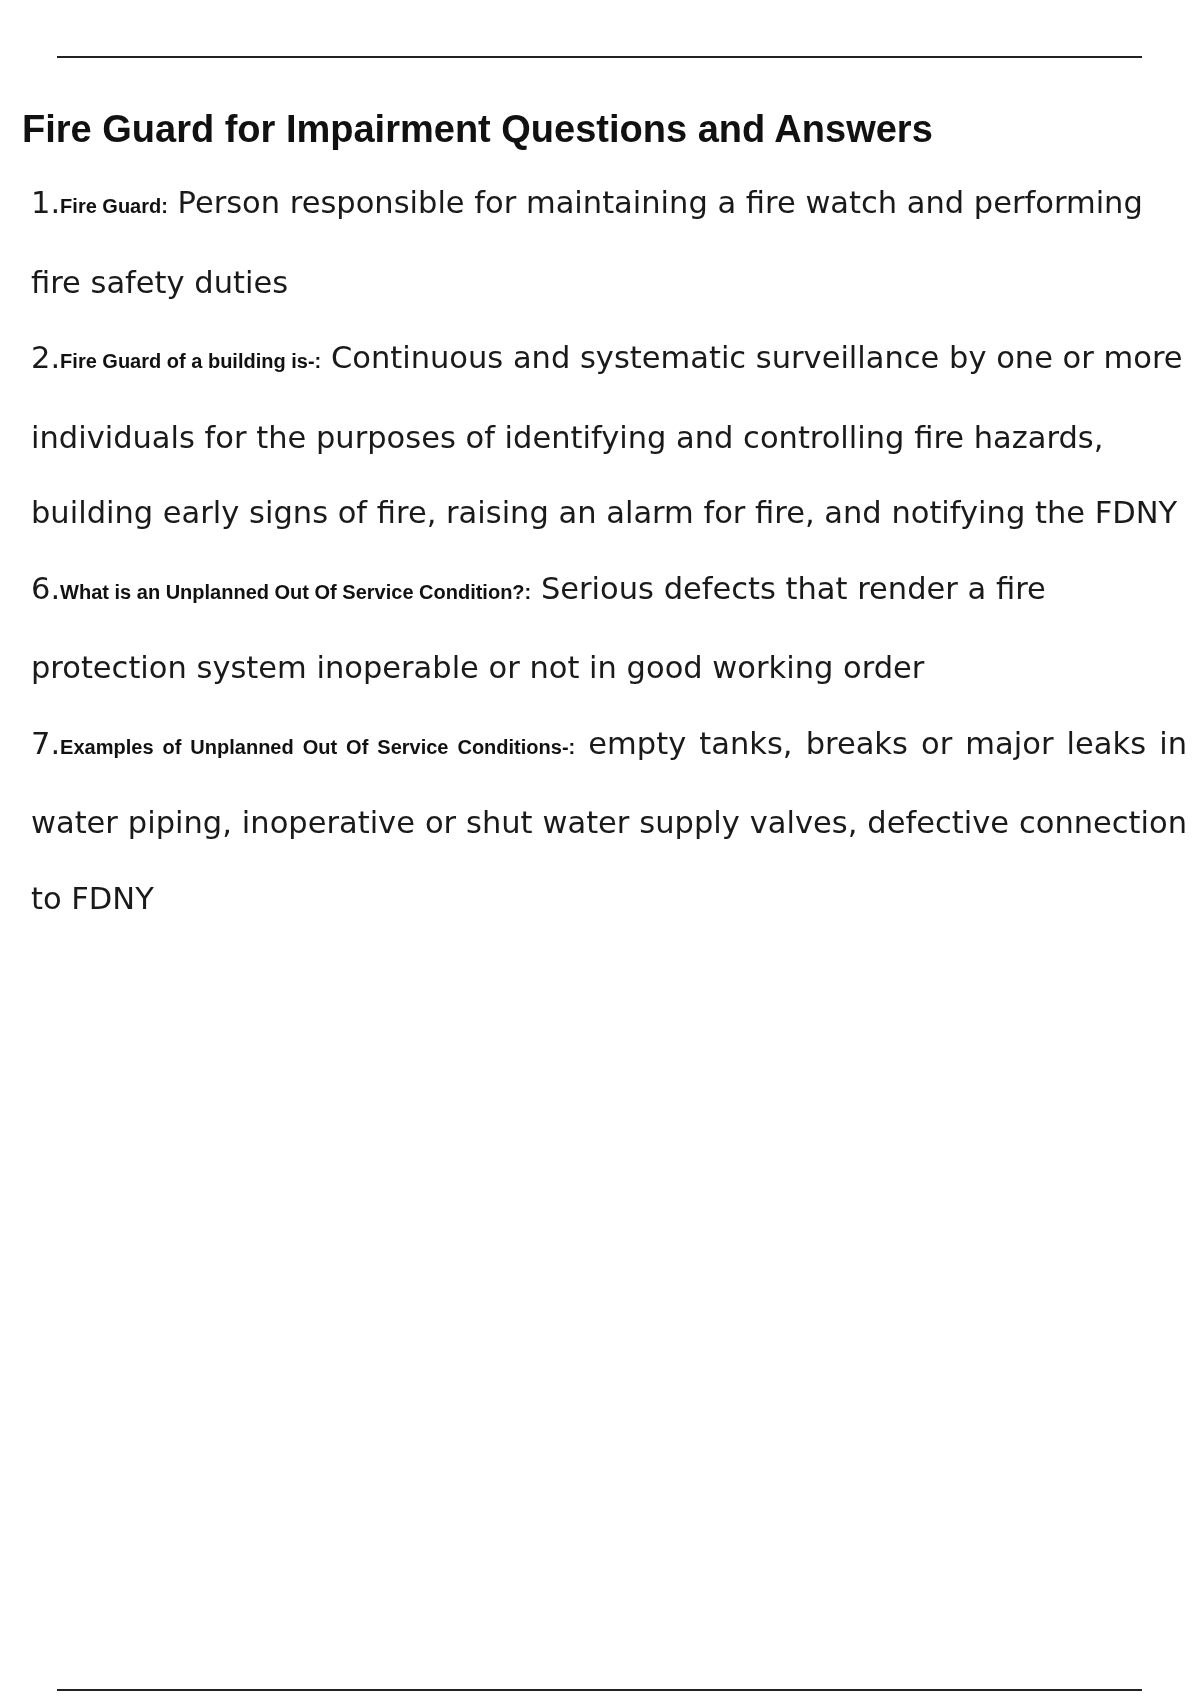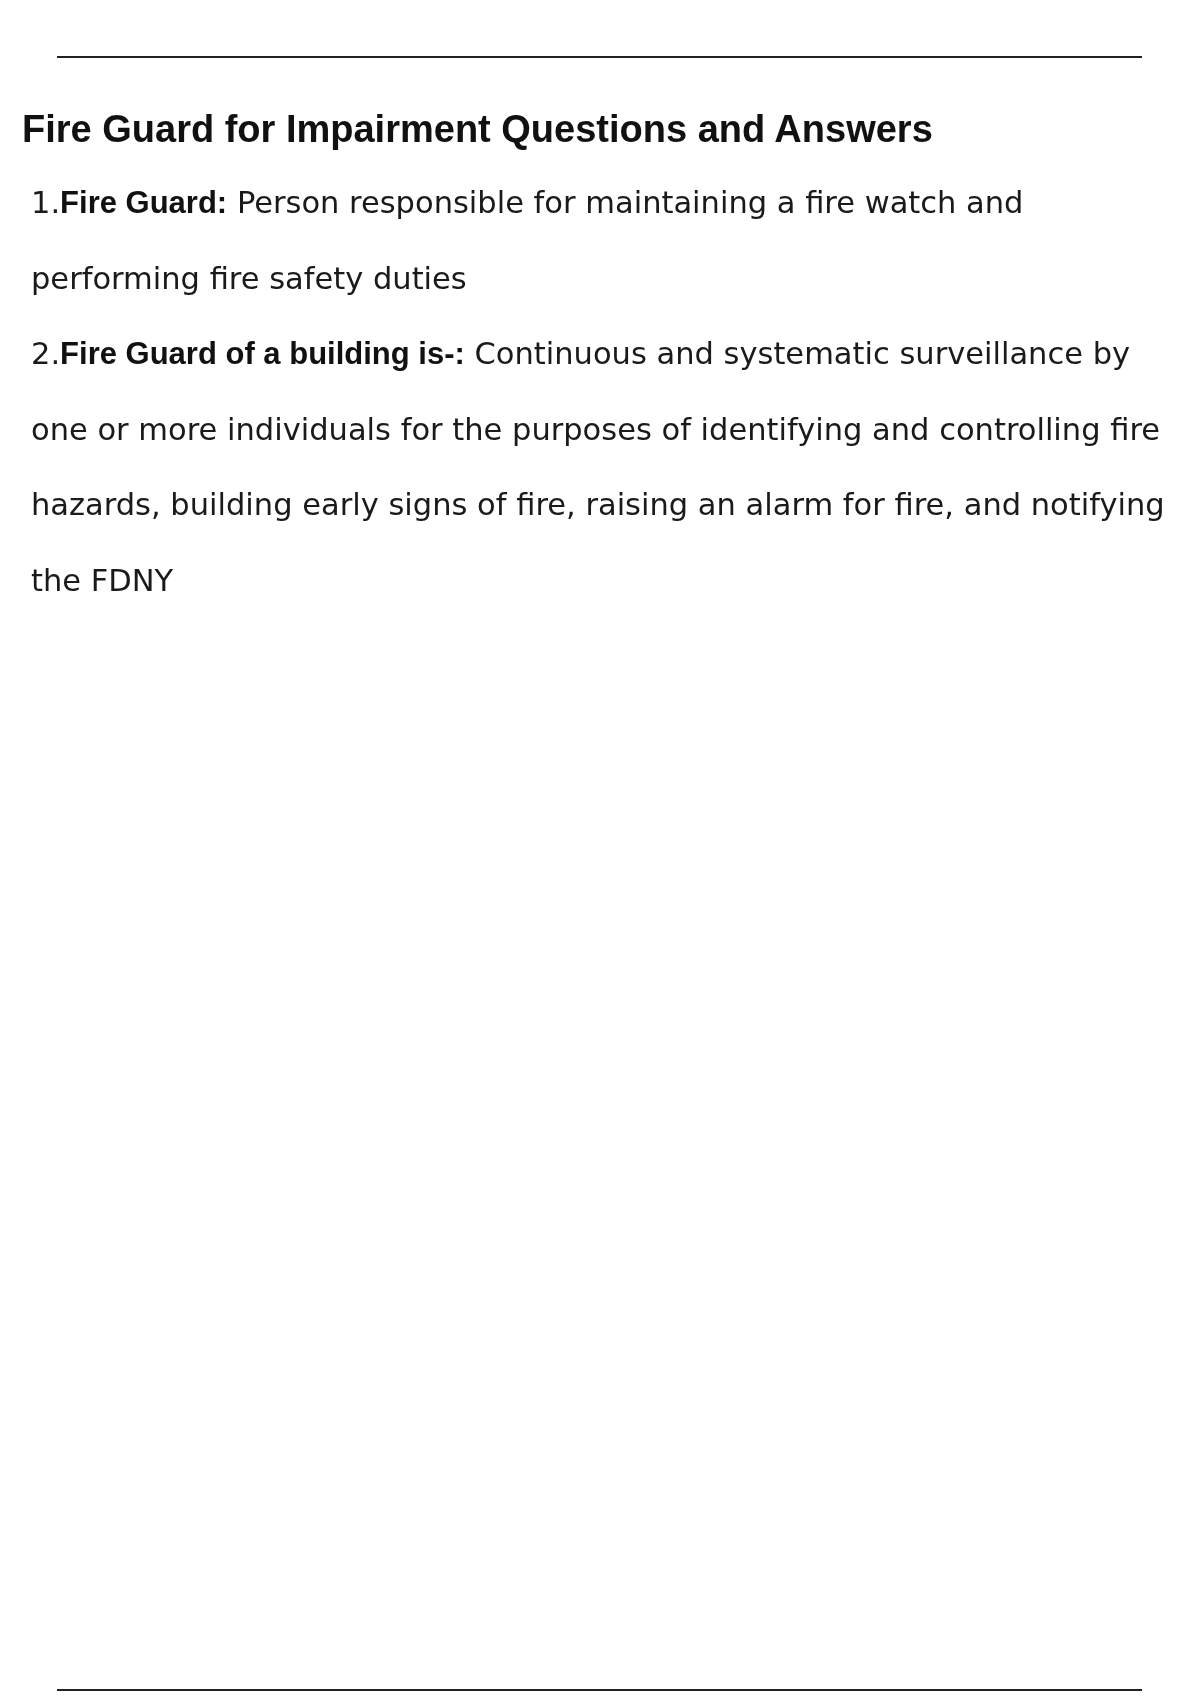--- a/index.html
+++ b/index.html
@@ -12,31 +12,37 @@
     font-family: "Liberation Sans", sans-serif; font-weight: bold; font-size: 38px;
     color: #111; letter-spacing: 0px; text-align: right;
   }
   .qa-list { position: absolute; left: 31px; top: 165px; width: 1156px; margin: 0; padding: 0; list-style: none; }
   .qa-item {
     font-family: "DejaVu Sans", sans-serif; font-size: 30.5px; line-height: 75.5px;
     color: #1a1a1a; margin: 0;
   }
   .qa-item.justify { text-align: justify; text-align-last: left; }
   .num { font-family: "DejaVu Sans", sans-serif; }
-  .q { font-family: "Liberation Sans", sans-serif; font-weight: bold; font-size: 31px; color: #111; }
+  .q { font-family: "Liberation Sans", sans-serif; font-weight: bold; font-size: 20px; color: #111; }
 </style>
 </head>
 <body>
 
 <div class="rule top"></div>
 
 <h1 class="title">Fire Guard for Impairment Questions and Answers</h1>
 
 <ol class="qa-list">
   <li class="qa-item">
     <span class="num">1.</span><span class="q">Fire Guard:</span><span class="a"> Person responsible for maintaining a fire watch and performing fire safety duties</span>
   </li>
   <li class="qa-item">
     <span class="num">2.</span><span class="q">Fire Guard of a building is-:</span><span class="a"> Continuous and systematic surveillance by one or more individuals for the purposes of identifying and controlling fire hazards, building early signs of fire, raising an alarm for fire, and notifying the FDNY</span>
   </li>
+  <li class="qa-item">
+    <span class="num">6.</span><span class="q">What is an Unplanned Out Of Service Condition?:</span><span class="a"> Serious defects that render a fire protection system inoperable or not in good working order</span>
+  </li>
+  <li class="qa-item justify">
+    <span class="num">7.</span><span class="q">Examples of Unplanned Out Of Service Conditions-:</span><span class="a"> empty tanks, breaks or major leaks in water piping, inoperative or shut water supply valves, defective connection to FDNY</span>
+  </li>
 </ol>
 
 <div class="rule bottom"></div>
 
 </body></html>

